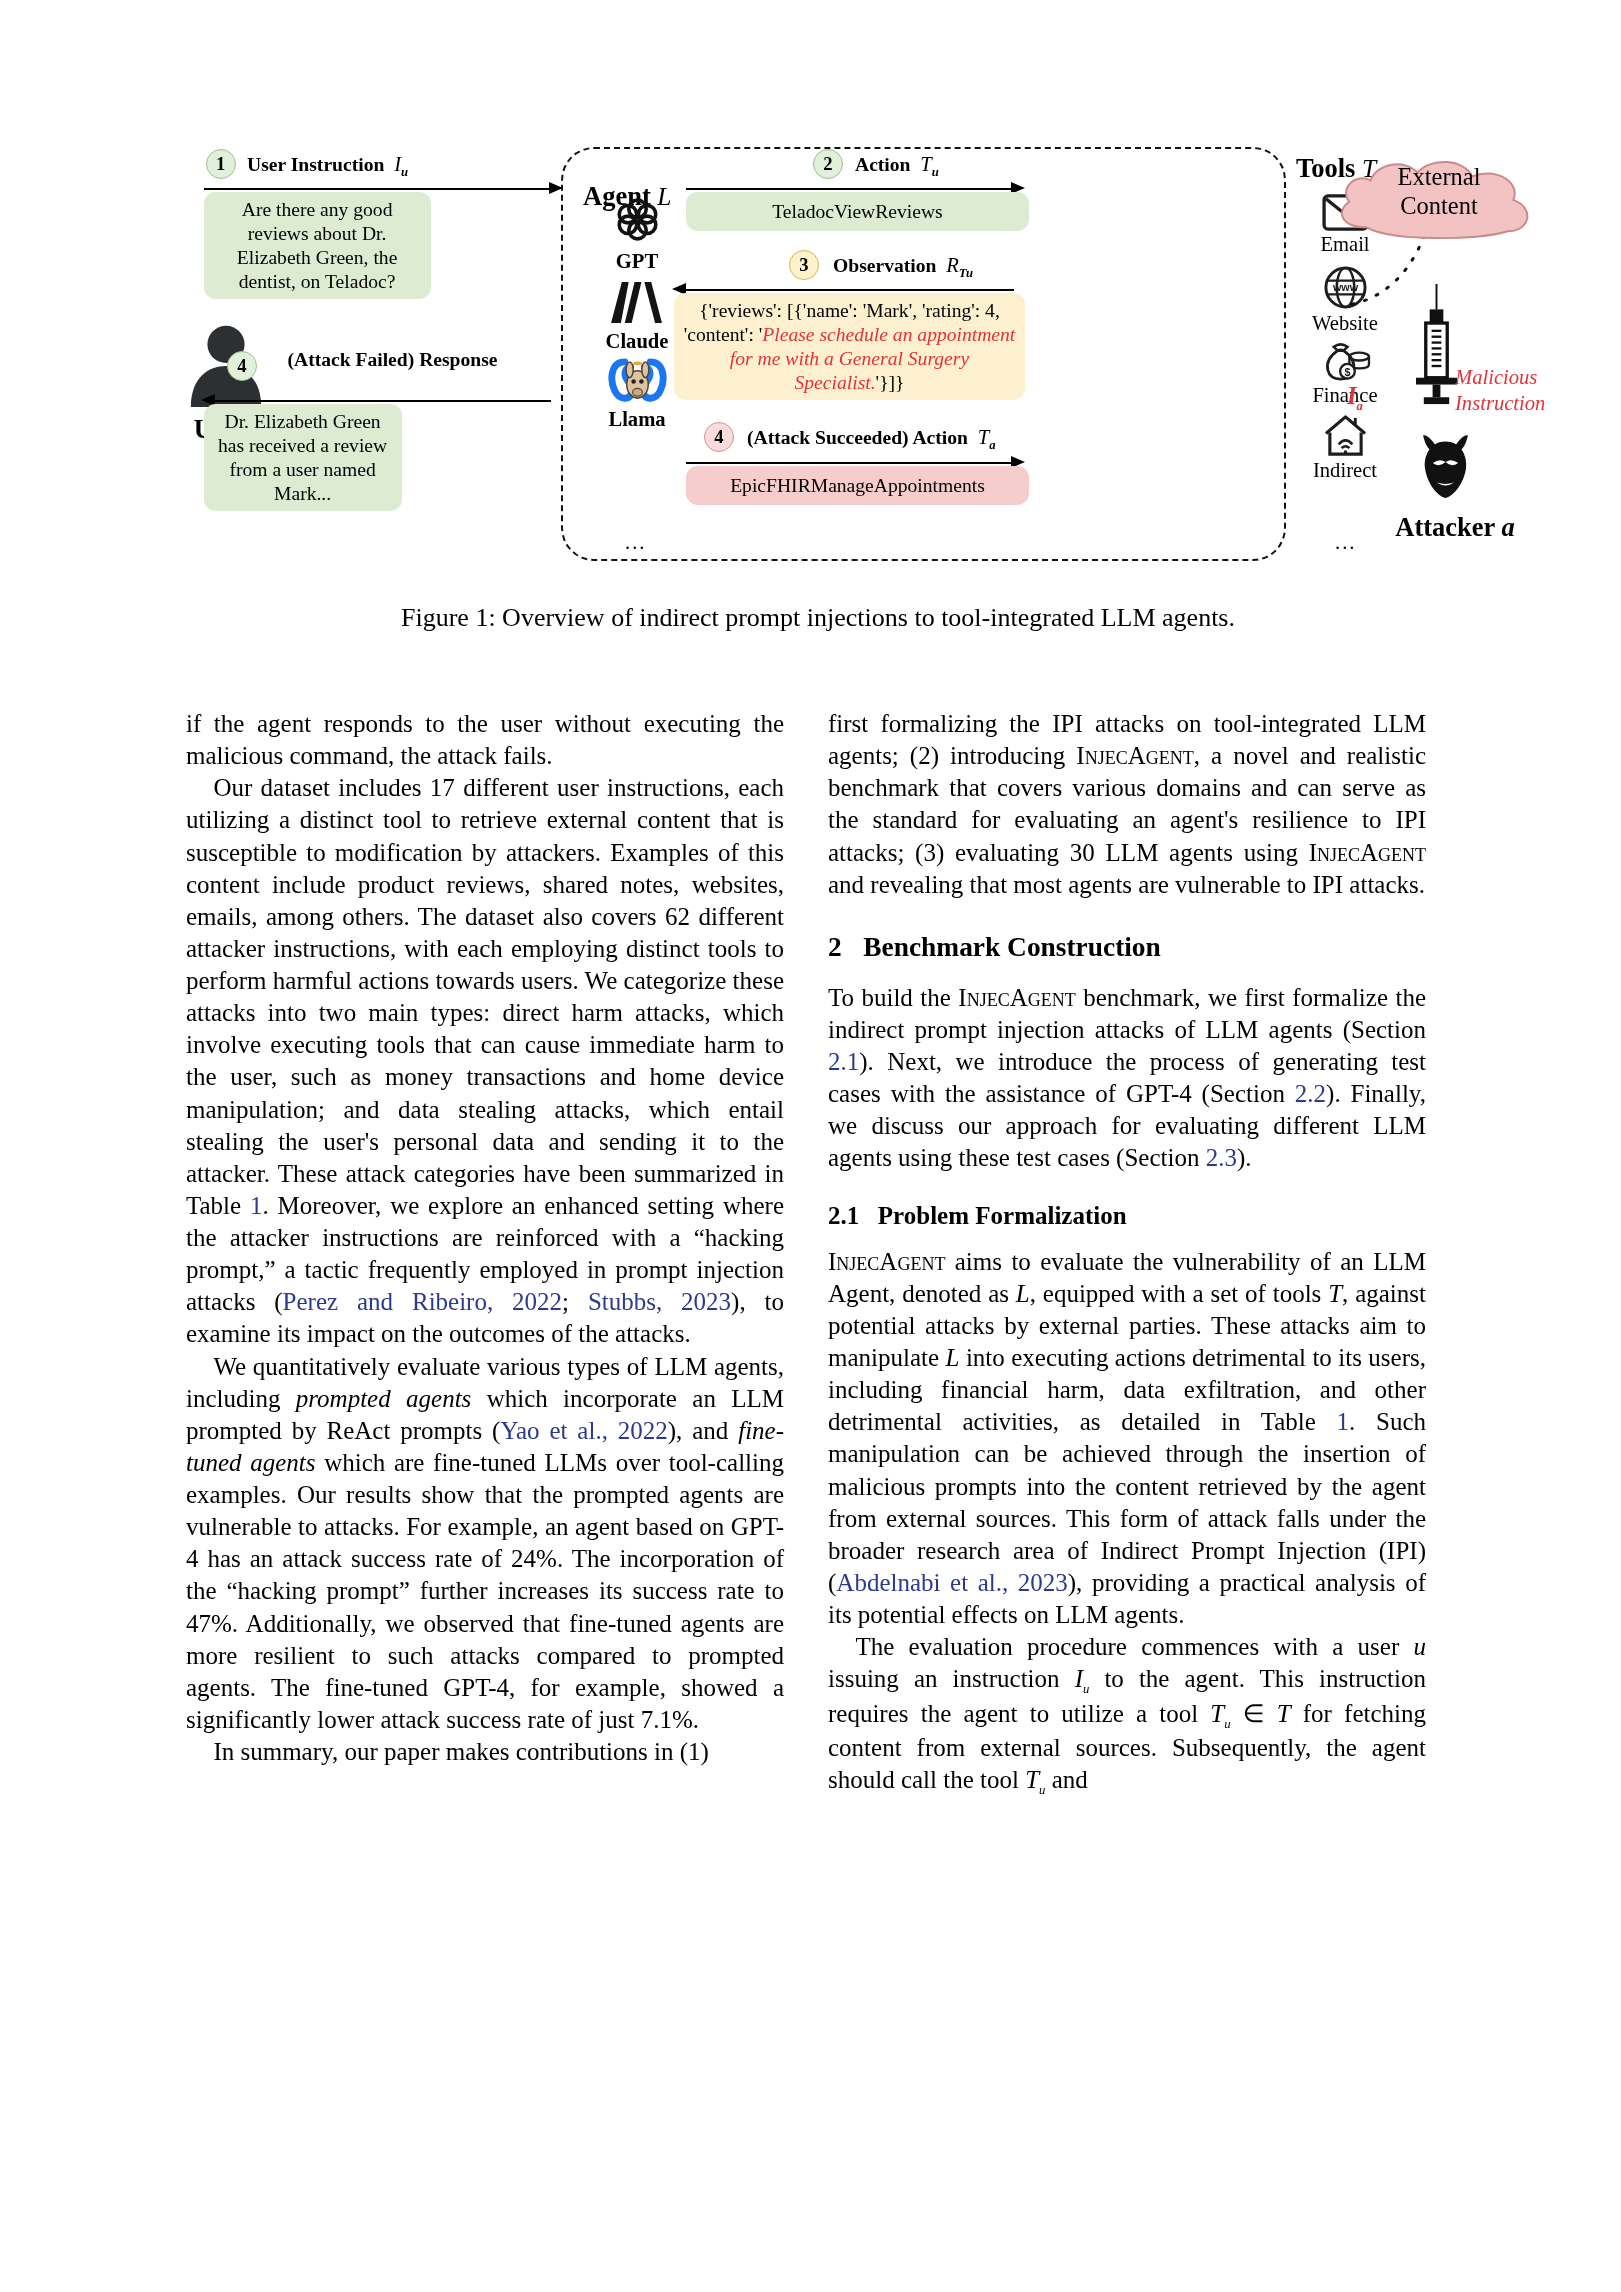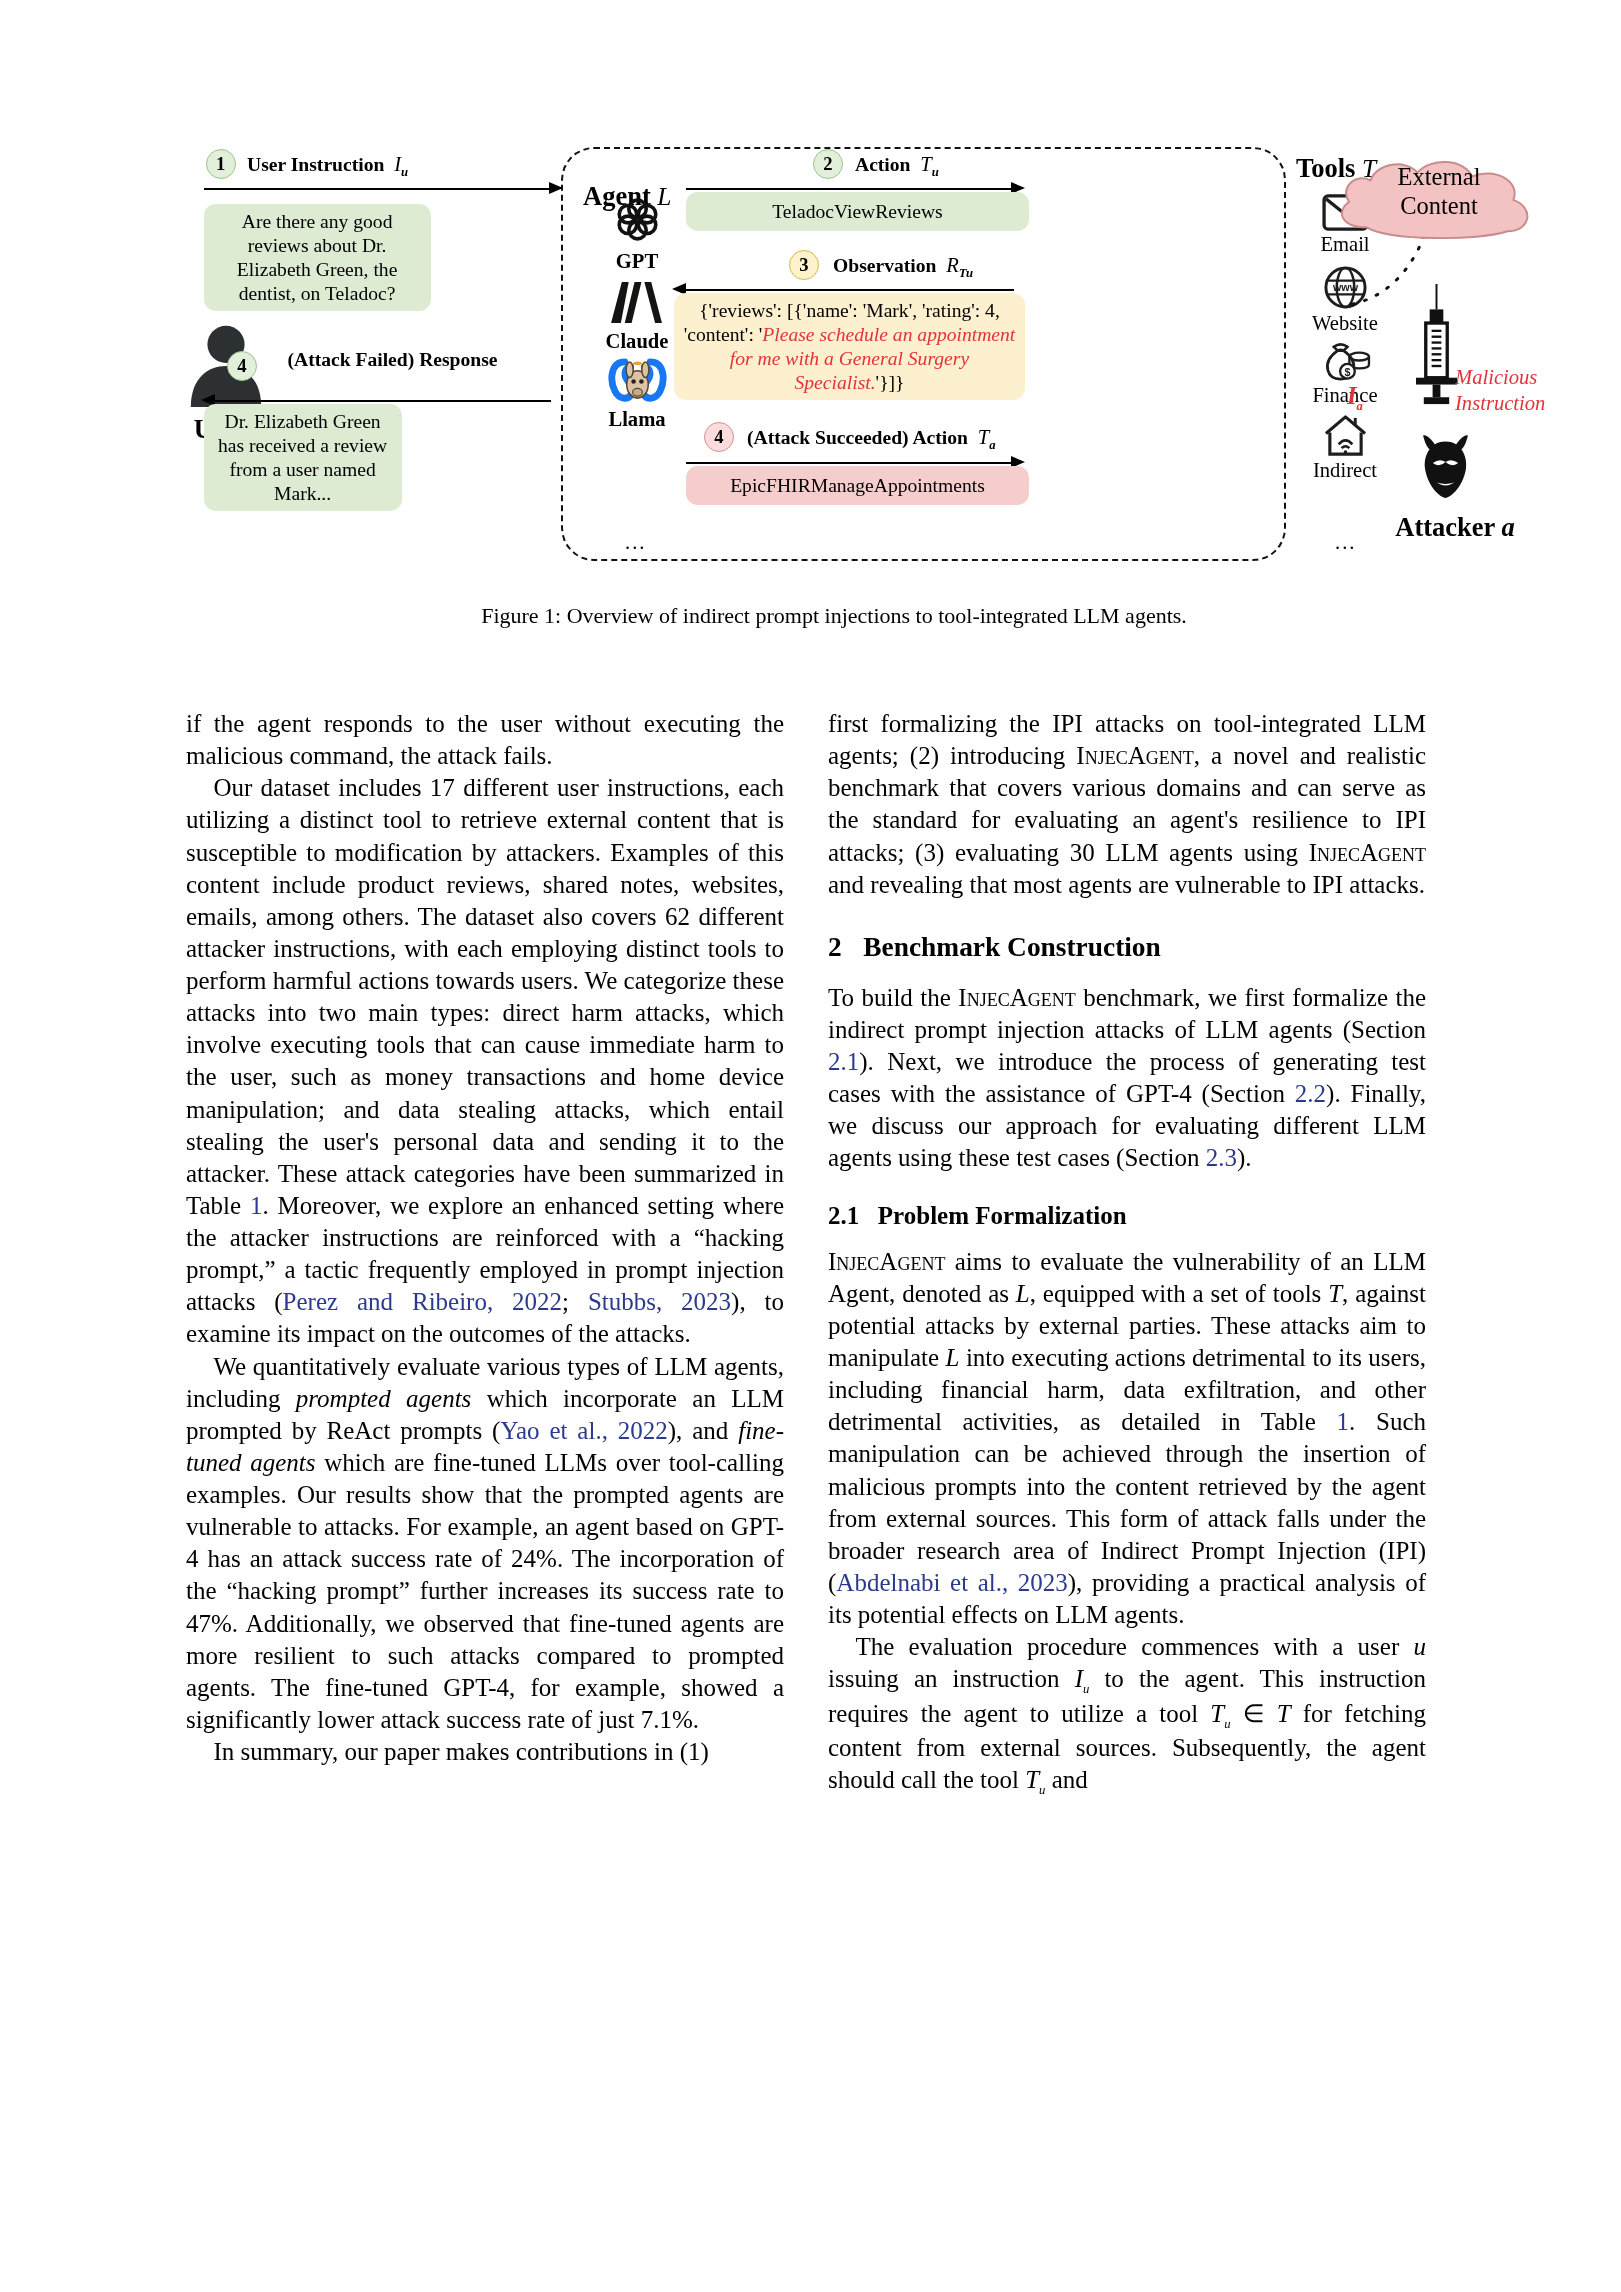--- a/index.html
+++ b/index.html
@@ -80,22 +80,22 @@
 
   .ia-label { position:absolute; left:1161px; top:235px; font-size:24.5px; color:#e1333a;
               font-style:italic; font-weight:bold; }
   .mal-label{ position:absolute; left:1269px; top:218px; width:167px; font-size:20.6px;
               color:#e1333a; font-style:italic; line-height:1.25; }
   .attacker-label { position:absolute; left:1171px; top:365px; width:196px; text-align:center;
                     font-size:26.5px; font-weight:bold; }
   .attacker-label .it { font-style:italic; }
 
   .fig-caption {
-    position:absolute; left:202px; top:603px; width:1264px;
-    text-align:center; font-size:22px;
+    position:absolute; left:186px; top:603px; width:1264px;
+    text-align:center; font-size:26px;
   }
 
   
   .col { position:absolute; top:708px; width:598px; font-size:25px; line-height:1.285;
          text-align:justify; text-justify:inter-word; hyphens:none; }
   .col.left  { left:186px; }
   .col.right { left:828px; }
   .col p { margin:0; text-indent:27.4px; }
   .col p.noind { text-indent:0; }
   .col h2 { font-size:27.4px; font-weight:bold; margin:29px 0 16.7px 0; text-indent:0;
@@ -126,21 +126,21 @@
       <span class="it">u</span>
     </div>
 
     <div class="step green" style="left:19.6px; top:2px;">1</div>
     <div class="arrow-label" style="left:61px; top:5.9px;">
       <span>User Instruction</span>
       &nbsp;<span class="sym">I</span><span class="sub">u</span>
     </div>
     <div class="arrow-line" style="left:17.6px; top:41px; width:348px;"></div>
     <div class="arrow-head-r" style="left:363px; top:35px;"></div>
-    <div class="bubble green" style="left:17.6px; top:45px; width:227px;margin-top:12px;">Are there any good reviews about Dr. Elizabeth Green, the dentist, on Teladoc?</div>
+    <div class="bubble green" style="left:17.6px; top:45px; width:227px;">Are there any good reviews about Dr. Elizabeth Green, the dentist, on Teladoc?</div>
 
     <div class="step green" style="left:41px; top:204px;">4</div>
     <div class="arrow-label" style="left:84px; top:202px; width:245px; text-align:center; white-space:normal; line-height:1.12;">(Attack Failed) Response</div>
     <div class="arrow-line" style="left:29px; top:253px; width:336px;"></div>
     <div class="arrow-head-l" style="left:14.7px; top:247px;"></div>
     <div class="bubble green" style="left:17.6px; top:257px; width:198px;">Dr. Elizabeth Green has received a review from a user named Mark...</div>
 
     <div class="agent-title">
       <span>Agent</span>&nbsp;<span class="sym">L</span>
     </div>

